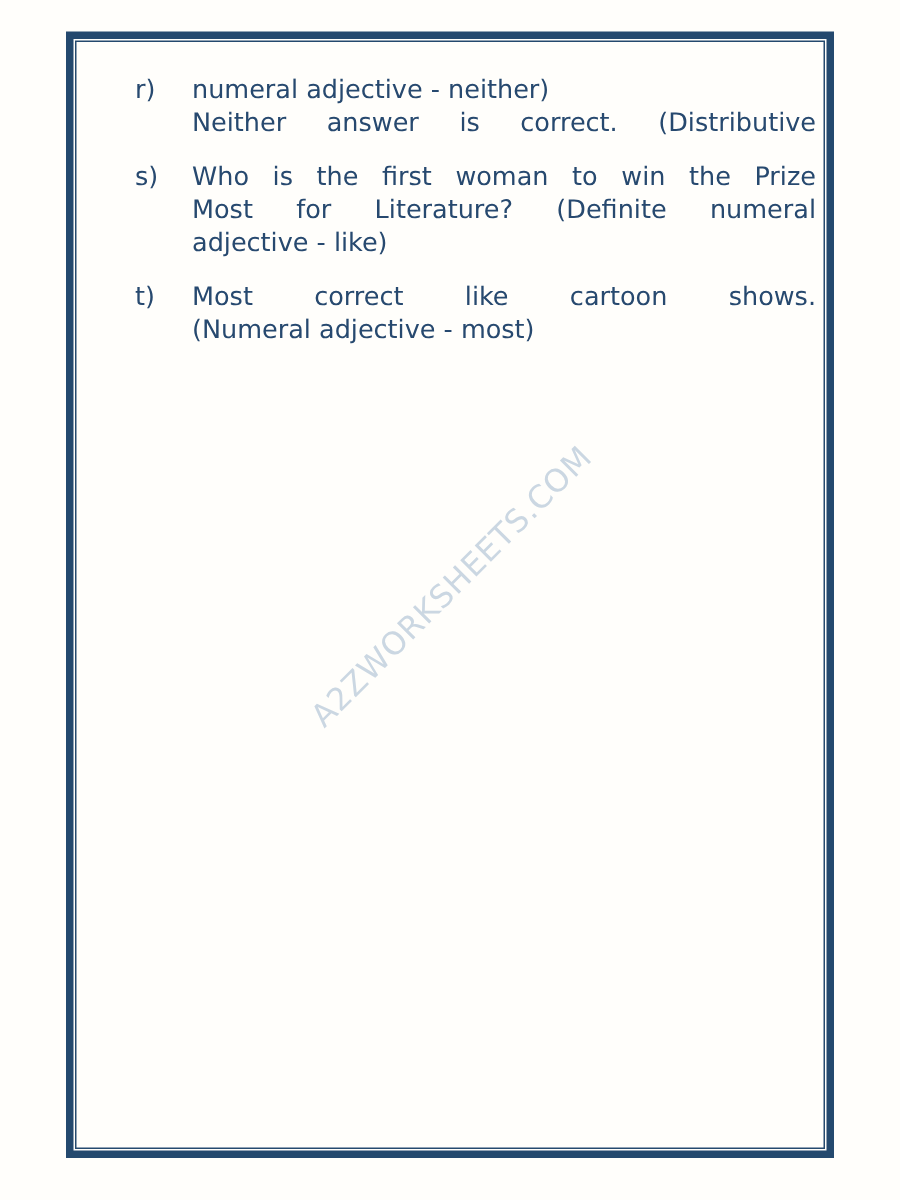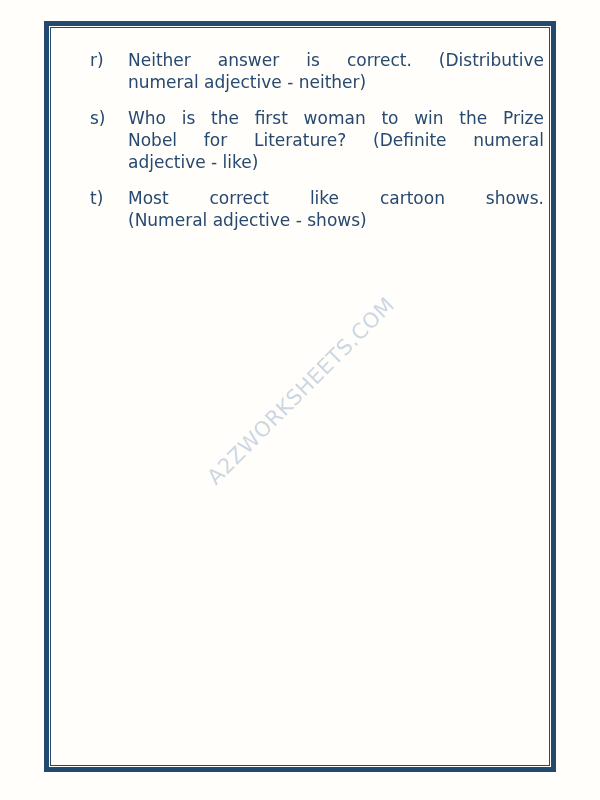--- a/index.html
+++ b/index.html
@@ -65,39 +65,39 @@
 
 <div class="canvas">
 
   <div class="frame">
     <div class="frame-inner">
       <div class="content">
 
         <div class="qa-item">
           <div class="qa-label">r)</div>
           <div class="qa-lines">
+            <div class="line">numeral adjective - neither)</div>
             <div class="line just">Neither answer is correct. (Distributive</div>
-            <div class="line">numeral adjective - neither)</div>
           </div>
         </div>
 
         <div class="qa-item">
           <div class="qa-label">s)</div>
           <div class="qa-lines">
             <div class="line just">Who is the first woman to win the Prize</div>
-            <div class="line just">Nobel for Literature? (Definite numeral</div>
+            <div class="line just">Most for Literature? (Definite numeral</div>
             <div class="line">adjective - like)</div>
           </div>
         </div>
 
         <div class="qa-item">
           <div class="qa-label">t)</div>
           <div class="qa-lines">
             <div class="line just">Most correct like cartoon shows.</div>
-            <div class="line">(Numeral adjective - shows)</div>
+            <div class="line">(Numeral adjective - most)</div>
           </div>
         </div>
 
       </div>
     </div>
   </div>
 
   <div class="watermark">A2ZWORKSHEETS.COM</div>
 
 </div>

